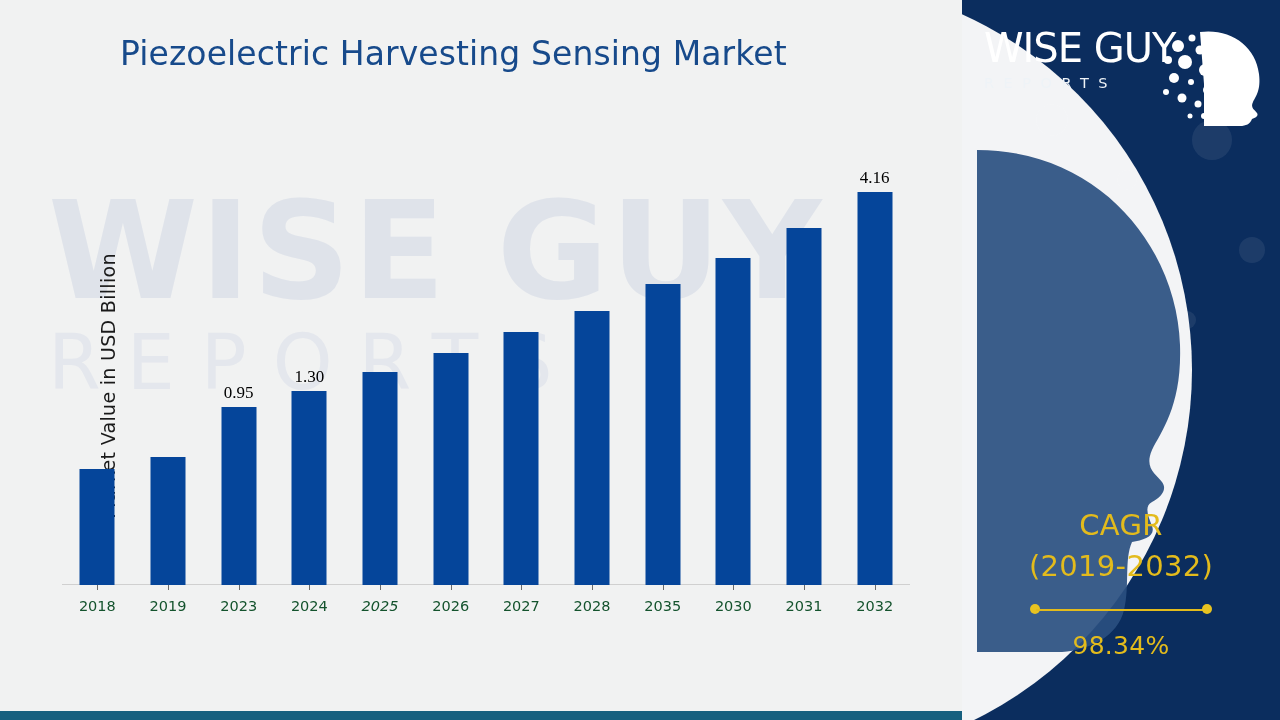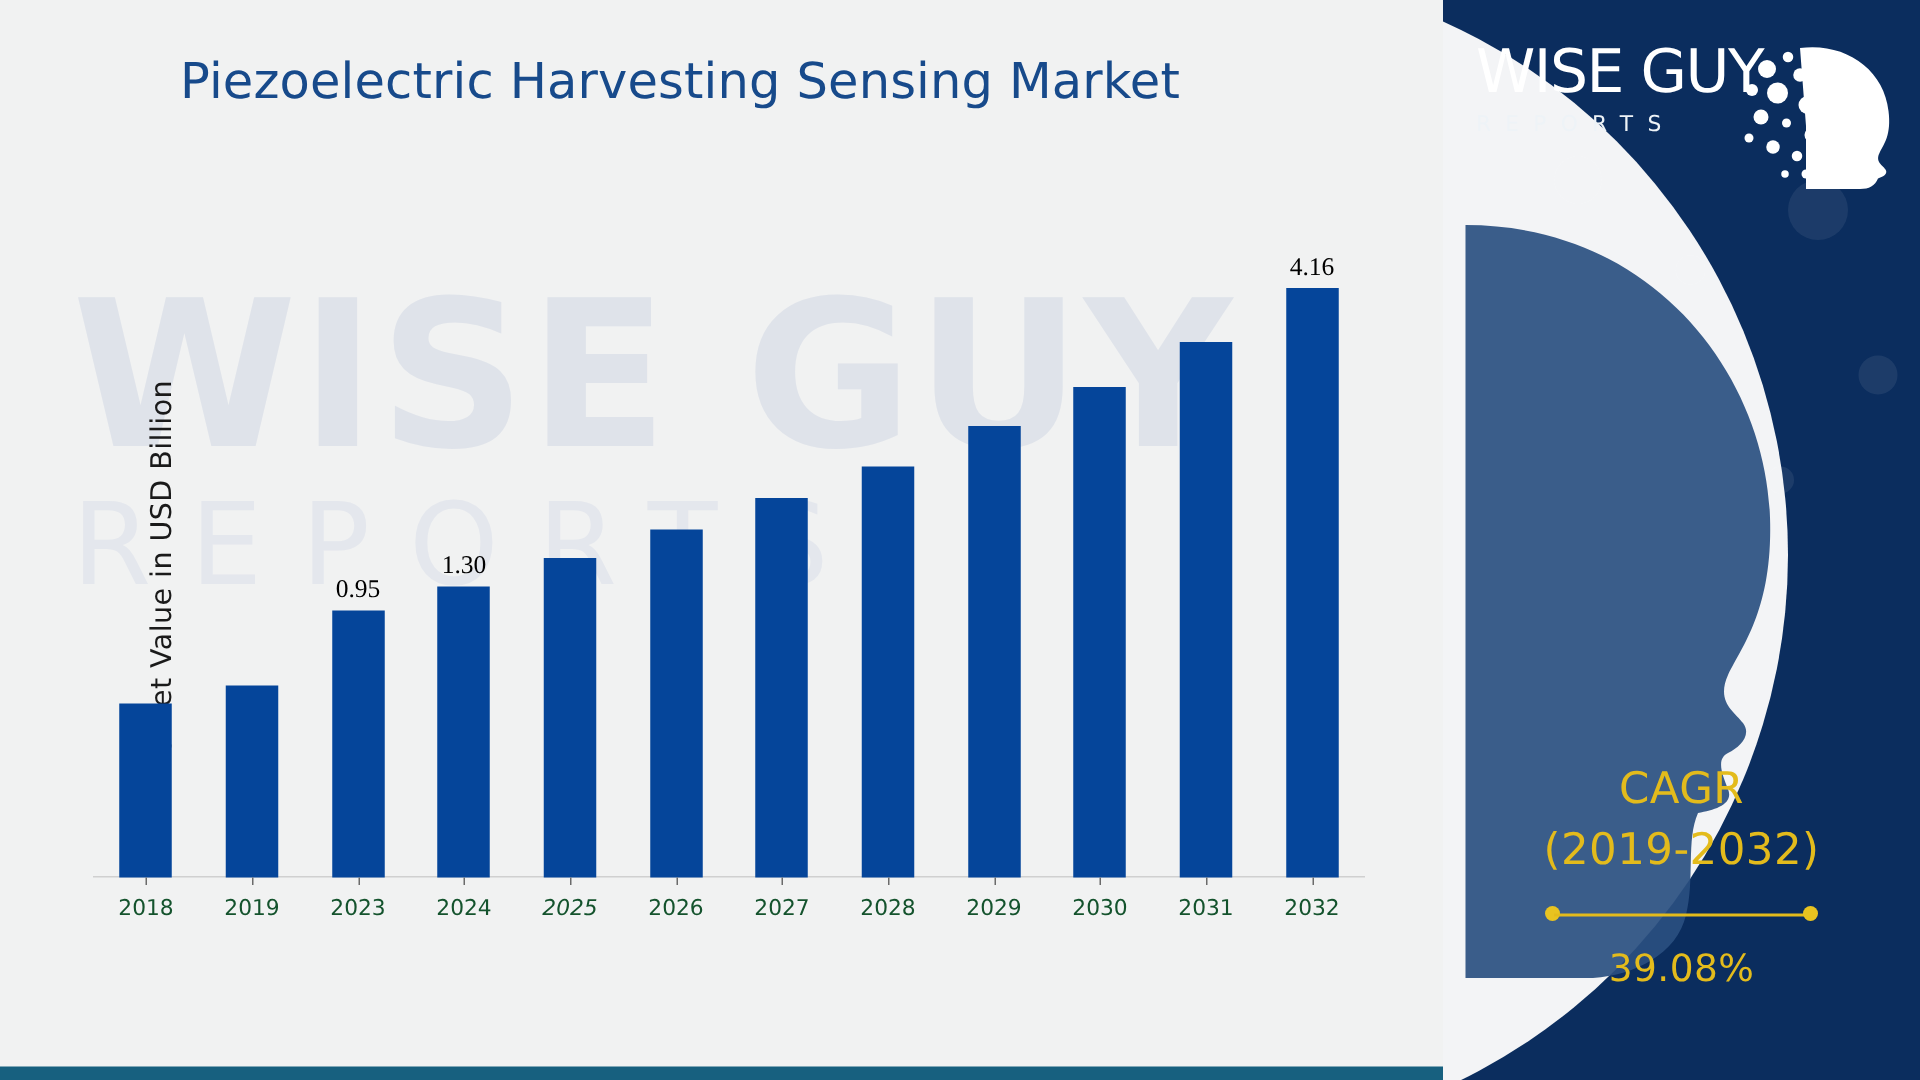--- a/index.html
+++ b/index.html
@@ -181,21 +181,21 @@
         <div class="tick-label">2027</div>
       </div>
       <div class="bar-slot" style="left: 494.667px; width: 70.6667px;">
         <div class="bar" title="2028: 2.9" style="height: 274.239px; background: rgb(5, 69, 154);"></div>
         <span class="tick"></span>
         <div class="tick-label">2028</div>
       </div>
       <div class="bar-slot" style="left: 565.333px; width: 70.6667px;">
         <div class="bar" title="2029: 3.18" style="height: 300.717px; background: rgb(5, 69, 154);"></div>
         <span class="tick"></span>
-        <div class="tick-label">2029</div>
+        <div class="tick-label">2035</div>
       </div>
       <div class="bar-slot" style="left: 636px; width: 70.6667px;">
         <div class="bar" title="2030: 3.46" style="height: 327.196px; background: rgb(5, 69, 154);"></div>
         <span class="tick"></span>
         <div class="tick-label">2030</div>
       </div>
       <div class="bar-slot" style="left: 706.667px; width: 70.6667px;">
         <div class="bar" title="2031: 3.78" style="height: 357.457px; background: rgb(5, 69, 154);"></div>
         <span class="tick"></span>
         <div class="tick-label">2031</div>
@@ -310,15 +310,15 @@
   <div id="cagr-block">
     <div id="cagr-label">
       <div>CAGR</div>
       <div>(2019-2032)</div>
     </div>
     <div id="cagr-divider">
       <span class="ddot l"></span>
       <span class="dline"></span>
       <span class="ddot r"></span>
     </div>
-    <div id="cagr-value">39.08%</div>
+    <div id="cagr-value">98.34%</div>
   </div>
 </div>
 
 </body></html>

